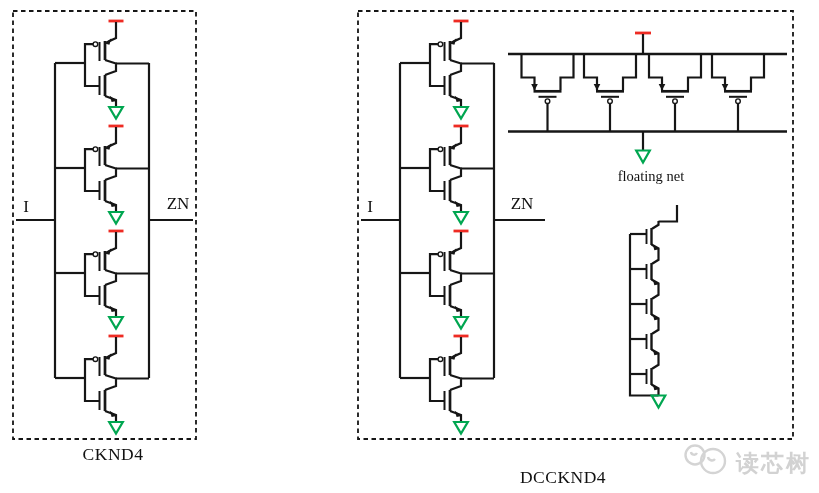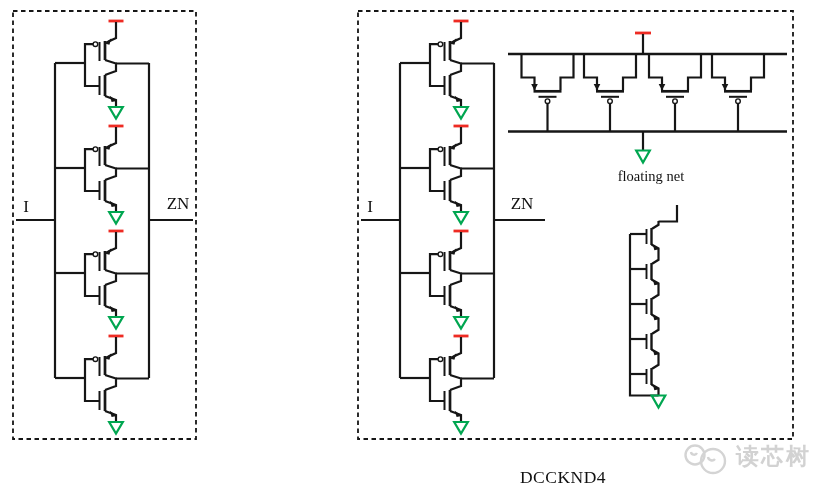--- a/index.html
+++ b/index.html
@@ -20,21 +20,21 @@
   .arrow{fill:var(--wire,#161616);stroke:none;}
   .vdd {stroke:var(--supply,#ee2b23);stroke-width:2.8;fill:none;}
   .gnd {fill:none;stroke:var(--ground,#00a650);stroke-width:2.2;stroke-linejoin:miter;}
   .box {fill:none;stroke:var(--wire,#161616);stroke-width:1.8;stroke-dasharray:4.5,3.5;}
   
   .lbl{position:absolute;color:#111;text-align:center;line-height:1.05;white-space:nowrap;}
   .pin{font-size:17px;}
   .cellname{font-size:17.5px;letter-spacing:0.5px;}
   .floatlbl{font-size:14.5px;}
   
-  #watermark{position:absolute;left:682px;top:441px;display:flex;align-items:flex-start;}
+  #watermark{position:absolute;left:682px;top:441px;display:flex;align-items:flex-end;}
   #watermark .wm-text{
     font-family:"DejaVu Sans", sans-serif;font-size:23px;letter-spacing:2px;
     color:var(--watermark_gray,#d2d2d2);font-weight:bold;
   }
 </style>
 </head>
 <body>
 
 <div id="stage">
 
@@ -123,20 +123,21 @@
       <use href="#sfet" x="651.5" y="298"></use>
       <use href="#sfet" x="651.5" y="333"></use>
       <use href="#sfet" x="651.5" y="368"></use>
       <path class="w" d="M630,234 V395.5 H658.5"></path>
       <polygon class="gnd" points="651.7,395.5 665.3,395.5 658.5,407.5"></polygon>
     </g>
   </svg>
 
   <div class="lbl pin" style="left:14px;top:198px;width:24px;">I</div>
   <div class="lbl pin" style="left:158px;top:195px;width:40px;">ZN</div>
+  <div class="lbl cellname" style="left:53px;top:445px;width:120px;">CKND4</div>
 
   <div class="lbl pin" style="left:358px;top:198px;width:24px;">I</div>
   <div class="lbl pin" style="left:502px;top:195px;width:40px;">ZN</div>
   <div class="lbl cellname" style="left:498px;top:445px;width:130px;margin-top:23px;">DCCKND4</div>
   <div class="lbl floatlbl" style="left:586px;top:169px;width:130px;">floating net</div>
 
   <div id="watermark">
     <svg width="54" height="38" viewBox="0 0 54 38">
       <g stroke="#d4d4d4" stroke-width="2.4" fill="none">
         <circle cx="13" cy="14" r="9.5"></circle>

